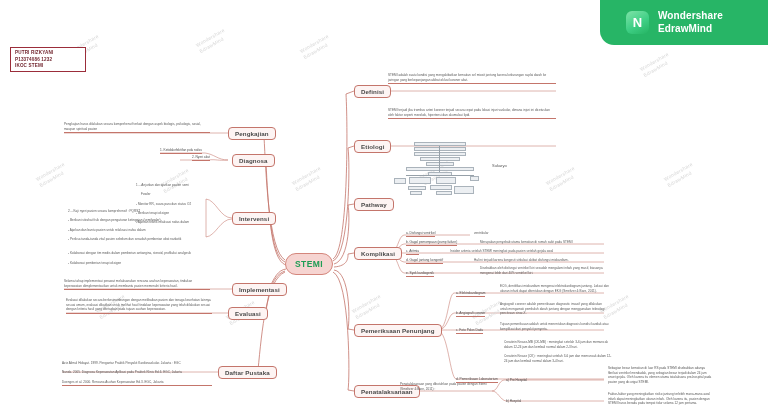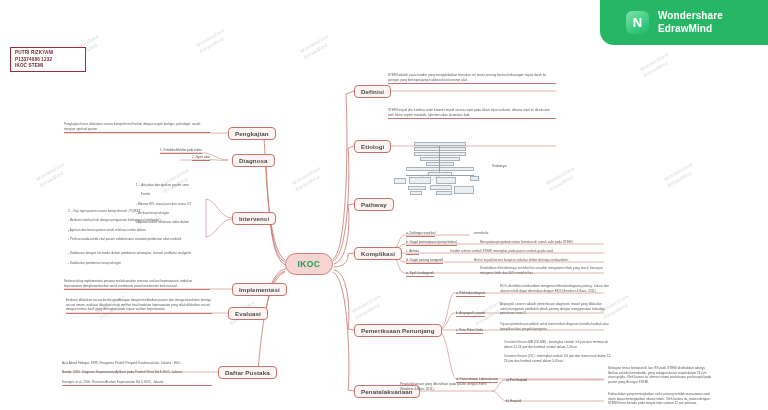--- a/index.html
+++ b/index.html
@@ -238,21 +238,21 @@
       <div>EdrawMind</div>
     </div>
   </div>
 
   <div id="namecard">
     <div>PUTRI RIZKYANI</div>
     <div>P13374086 1232</div>
     <div>IKOC STEMI</div>
   </div>
 
-  <div id="root">IKOC</div>
+  <div id="root">STEMI</div>
 
   <div class="node branch" style="left:228px; top:127px;">Pengkajian</div>
   <div class="node branch" style="left:232px; top:154px;">Diagnosa</div>
   <div class="node branch" style="left:232px; top:212px;">Intervensi</div>
   <div class="node branch" style="left:232px; top:283px;">Implementasi</div>
   <div class="node branch" style="left:228px; top:307px;">Evaluasi</div>
   <div class="node branch" style="left:218px; top:366px;">Daftar Pustaka</div>
 
   <div class="node branch" style="left:354px; top:85px;">Definisi</div>
   <div class="node branch" style="left:354px; top:140px;">Etiologi</div>

